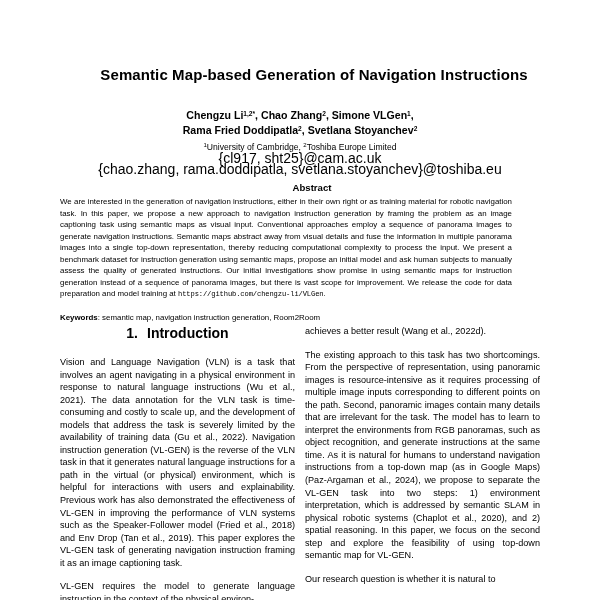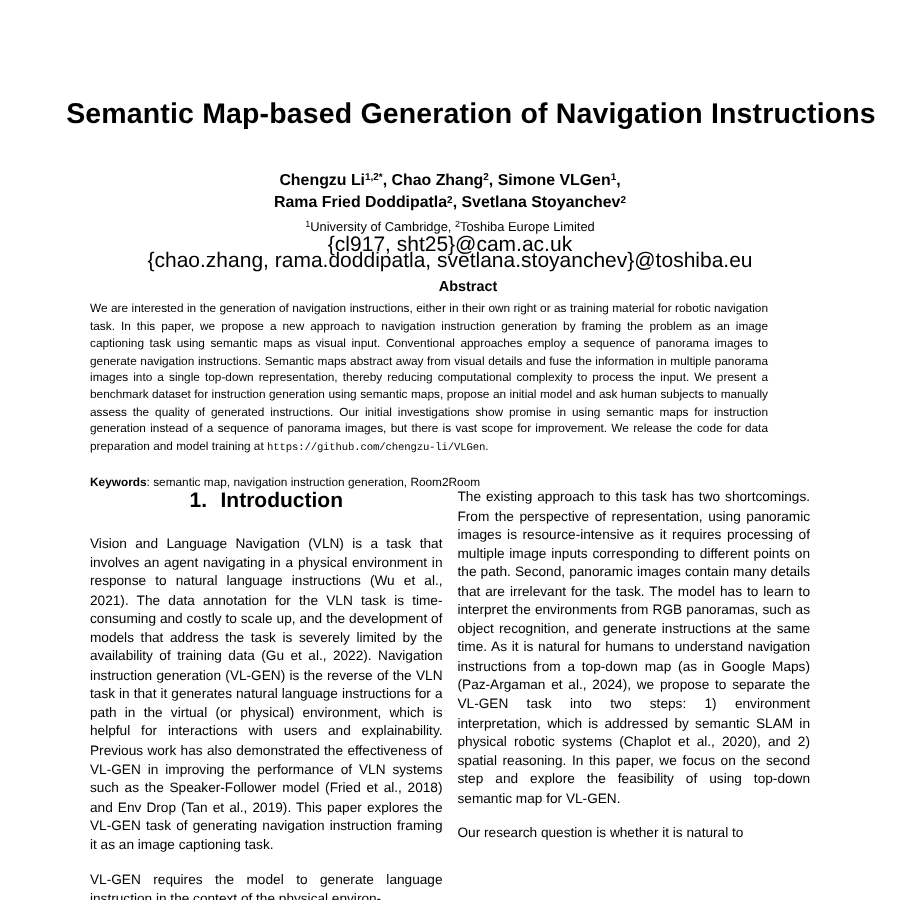--- a/index.html
+++ b/index.html
@@ -23,21 +23,21 @@
   }
 
   
   .title-block {
     padding-top: 66px;
     text-align: center;
   }
   .paper-title {
     font-family: "Liberation Sans", "DejaVu Sans", sans-serif;
     font-weight: bold;
-    font-size: 19px;
+    font-size: 15px;
     letter-spacing: 0.1px;
     line-height: 1.2;
     margin: 0;
     padding-left: 28px;
   }
   .authors {
     font-family: "Liberation Sans", "DejaVu Sans", sans-serif;
     font-weight: bold;
     font-size: 10.6px;
     line-height: 13.4px;
@@ -159,19 +159,20 @@
 
   <div class="columns">
 
     <div class="col col-left">
       <div class="section-head"><span class="num">1.</span><span>Introduction</span></div>
       <p class="para">Vision and Language Navigation (VLN) is a task that involves an agent navigating in a physical environment in response to natural language instructions (Wu et al., 2021). The data annotation for the VLN task is time-consuming and costly to scale up, and the development of models that address the task is severely limited by the availability of training data (Gu et al., 2022). Navigation instruction generation (VL-GEN) is the reverse of the VLN task in that it generates natural language instructions for a path in the virtual (or physical) environment, which is helpful for interactions with users and explainability. Previous work has also demonstrated the effectiveness of VL-GEN in improving the performance of VLN systems such as the Speaker-Follower model (Fried et al., 2018) and Env Drop (Tan et al., 2019). This paper explores the VL-GEN task of generating navigation instruction framing it as an image captioning task.</p>
       <p class="para">VL-GEN requires the model to generate language instruction in the context of the physical environ-</p>
     </div>
 
     <div class="col col-right">
+      <p class="para">achieves a better result (Wang et al., 2022d).</p>
       <p class="para">The existing approach to this task has two shortcomings. From the perspective of representation, using panoramic images is resource-intensive as it requires processing of multiple image inputs corresponding to different points on the path. Second, panoramic images contain many details that are irrelevant for the task. The model has to learn to interpret the environments from RGB panoramas, such as object recognition, and generate instructions at the same time. As it is natural for humans to understand navigation instructions from a top-down map (as in Google Maps) (Paz-Argaman et al., 2024), we propose to separate the VL-GEN task into two steps: 1) environment interpretation, which is addressed by semantic SLAM in physical robotic systems (Chaplot et al., 2020), and 2) spatial reasoning. In this paper, we focus on the second step and explore the feasibility of using top-down semantic map for VL-GEN.</p>
       <p class="para">Our research question is whether it is natural to</p>
     </div>
 
   </div>
 
 </div>
 
 </body></html>

